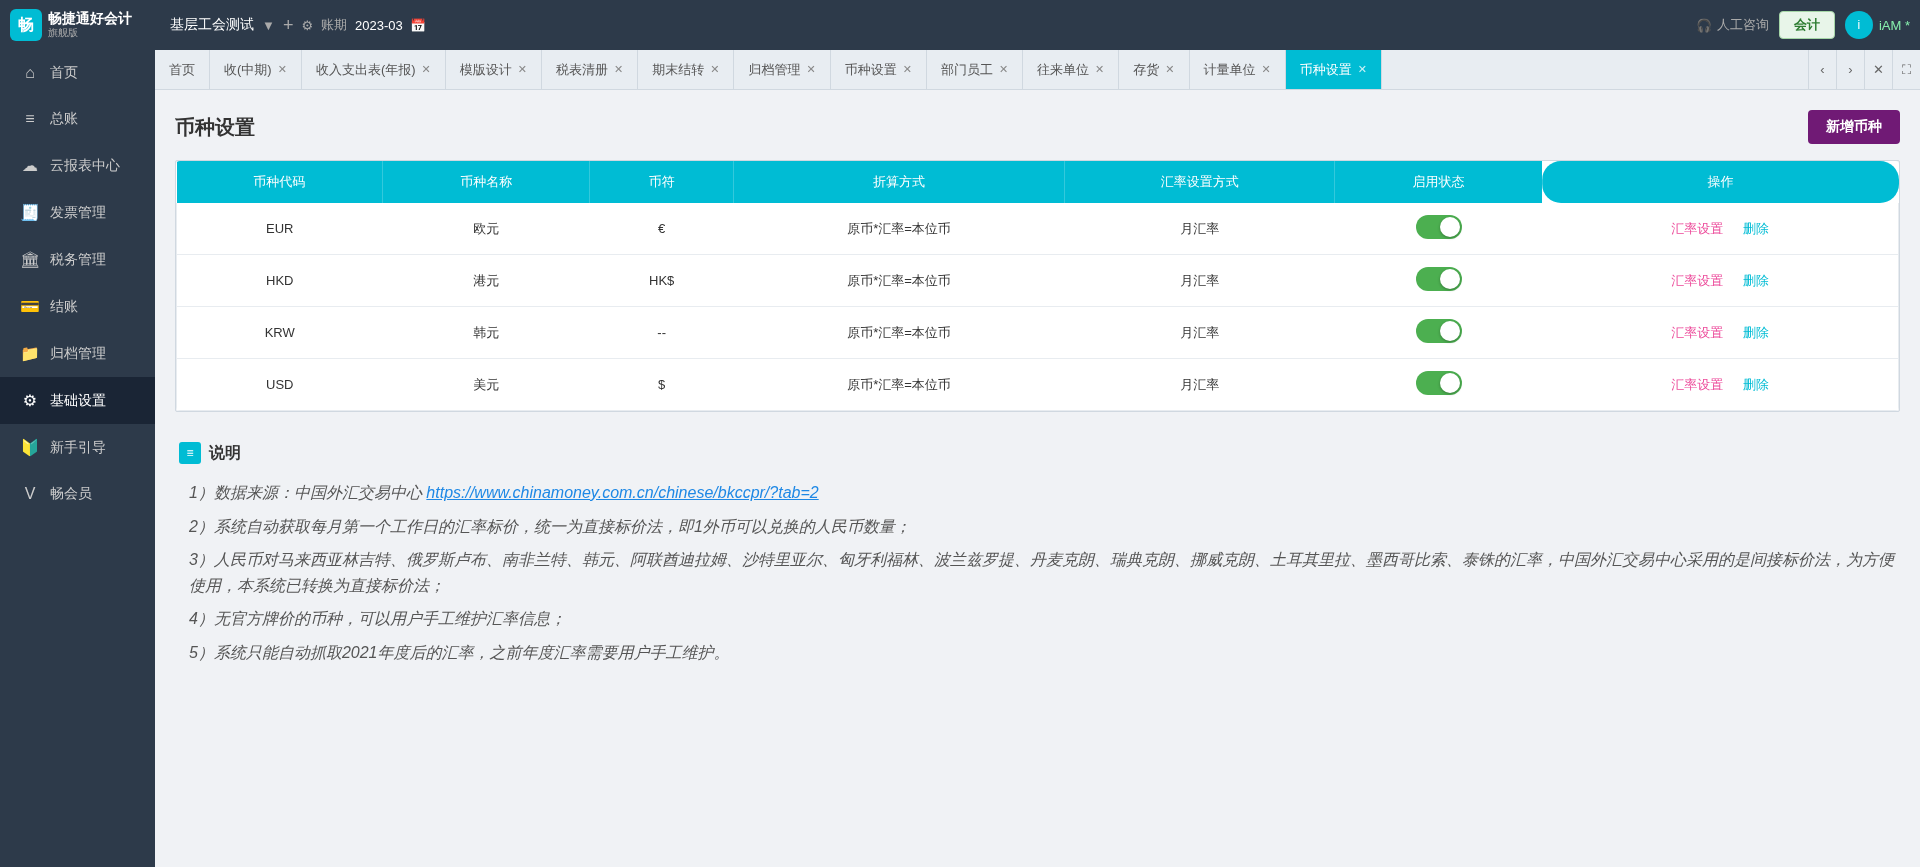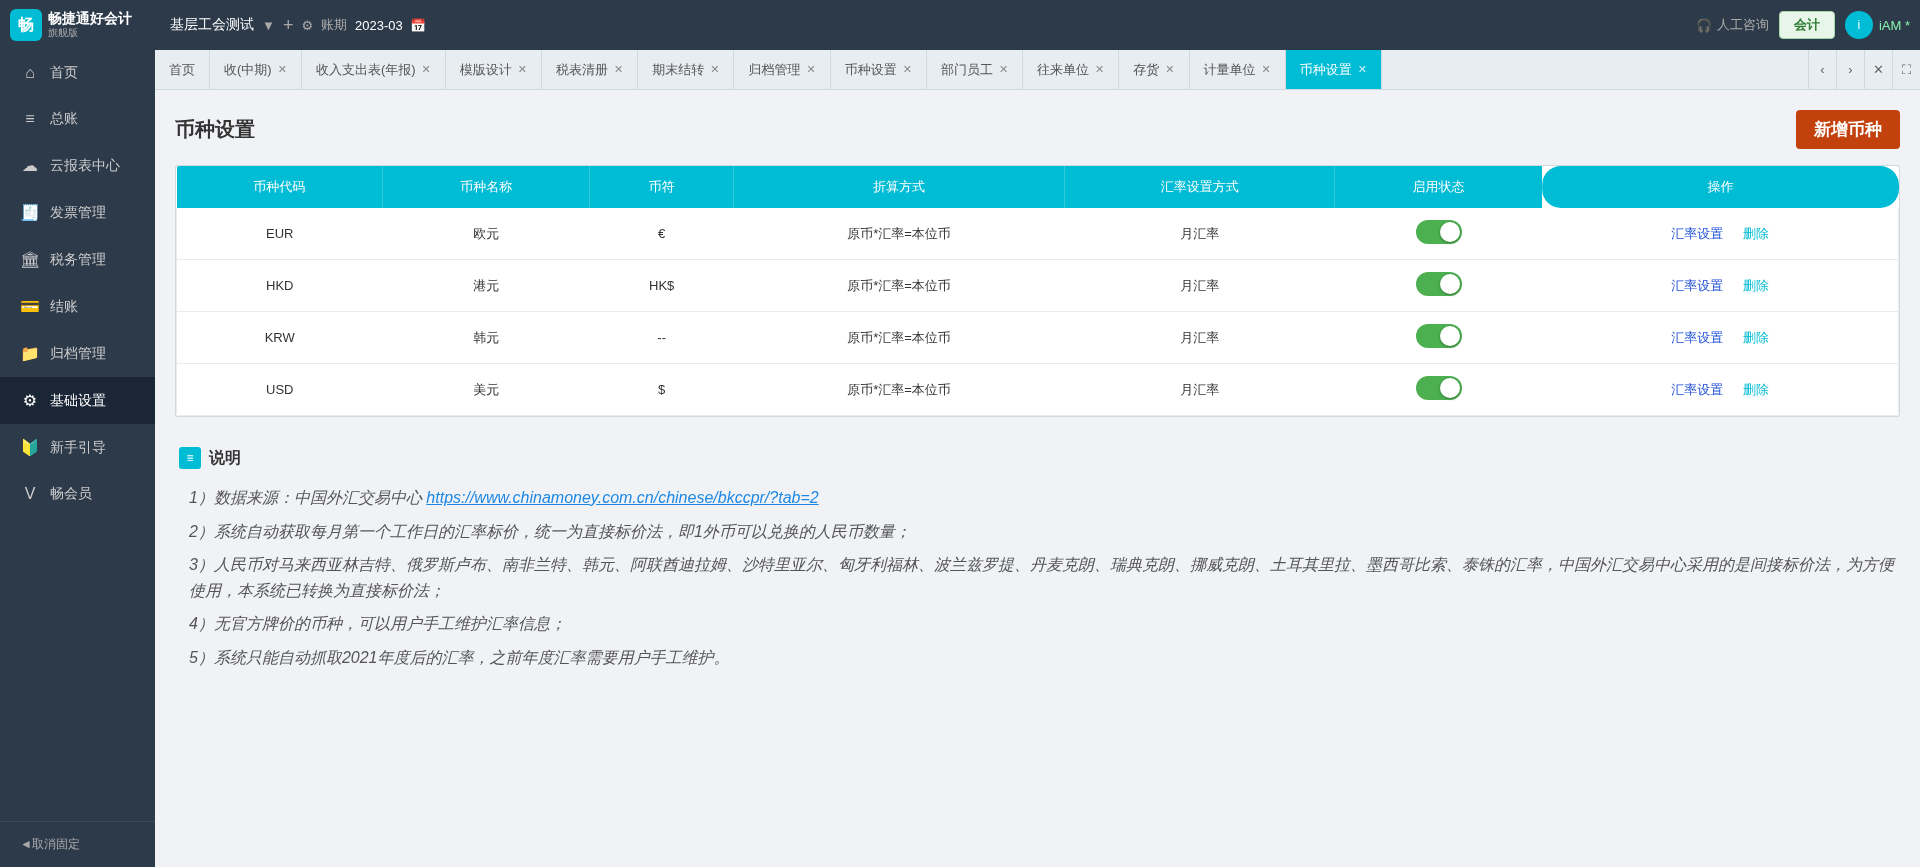--- a/index.html
+++ b/index.html
@@ -50,39 +50,39 @@
     .tab.active .tab-close { color: rgba(255,255,255,0.8); }
     .tabs-nav { display: flex; align-items: center; margin-left: auto; }
     .tabs-nav-btn { width: 28px; height: 40px; display: flex; align-items: center; justify-content: center; cursor: pointer; color: #666; border-left: 1px solid #d0d8e0; }
 
     
     .page-content { flex: 1; overflow-y: auto; padding: 20px; }
 
     
     .page-header { display: flex; align-items: center; justify-content: space-between; margin-bottom: 16px; }
     .page-title { font-size: 20px; font-weight: bold; color: #333; }
-    .btn-new { background: #c2410c; color: white; border: none; padding: 8px 18px; border-radius: 4px; cursor: pointer; font-size: 17px; font-weight: bold; }
+    .btn-new { background: #701a75; color: white; border: none; padding: 8px 18px; border-radius: 4px; cursor: pointer; font-size: 14px; font-weight: bold; }
 
     
     .data-table { width: 100%; border-collapse: collapse; background: white; border-radius: 4px; overflow: hidden; }
     .data-table thead tr { background: #00bcd4; color: white; }
     .data-table thead th { padding: 12px 16px; text-align: center; font-weight: normal; font-size: 13px; border-right: 1px solid rgba(255,255,255,0.2); }
     .data-table thead th:last-child { border-right: none; border-radius: 19px; }
     .data-table tbody tr { border-bottom: 1px solid #e8ecf0; }
     .data-table tbody td { padding: 12px 16px; text-align: center; font-size: 13px; color: #333; }
     .data-table tbody td:first-child { border-left: 1px solid #e8ecf0; }
     .data-table tbody td:last-child { border-right: 1px solid #e8ecf0; }
 
     
     .toggle-switch { display: inline-flex; align-items: center; position: relative; width: 46px; height: 24px; }
     .toggle-track { width: 46px; height: 24px; background: #4caf50; border-radius: 12px; position: relative; }
     .toggle-thumb { position: absolute; width: 20px; height: 20px; background: white; border-radius: 50%; top: 2px; right: 2px; box-shadow: 0 1px 3px rgba(0,0,0,0.3); }
 
     
-    .action-link { color: #1d4ed8; cursor: pointer; margin: 12px 8px; font-size: 13px; text-decoration: none; }
+    .action-link { color: #ec4899; cursor: pointer; margin: 12px 8px; font-size: 13px; text-decoration: none; }
     .action-delete { color: #00bcd4; cursor: pointer; margin: 0 8px; font-size: 13px; }
 
     
     .notice-section { margin-top: 30px; padding: 0 4px; }
     .notice-header { display: flex; align-items: center; gap: 8px; margin-bottom: 12px; }
     .notice-icon { width: 22px; height: 22px; background: #00bcd4; border-radius: 3px; display: flex; align-items: center; justify-content: center; color: white; font-size: 12px; font-weight: bold; }
     .notice-title { font-size: 16px; font-weight: bold; color: #333; }
     .notice-list { list-style: none; padding-left: 10px; }
     .notice-list li { padding: 4px 0; font-size: 16px; color: #555; line-height: 1.6; font-style: italic; }
     .notice-link { color: #1e88e5; text-decoration: underline; cursor: pointer; }
@@ -160,23 +160,20 @@
         <span class="sidebar-icon">⚙</span>
         <span>基础设置</span>
       </div>
       <div class="sidebar-item">
         <span class="sidebar-icon">🔰</span>
         <span>新手引导</span>
       </div>
       <div class="sidebar-item">
         <span class="sidebar-icon">V</span>
         <span>畅会员</span>
-      </div>
-      <div class="sidebar-bottom">
-        <span>◄取消固定</span>
       </div>
     </div>
 
     <div class="content-area">
 
       <div class="tabs-bar">
         <div class="tab">
           <span>首页</span>
         </div>
         <div class="tab">

